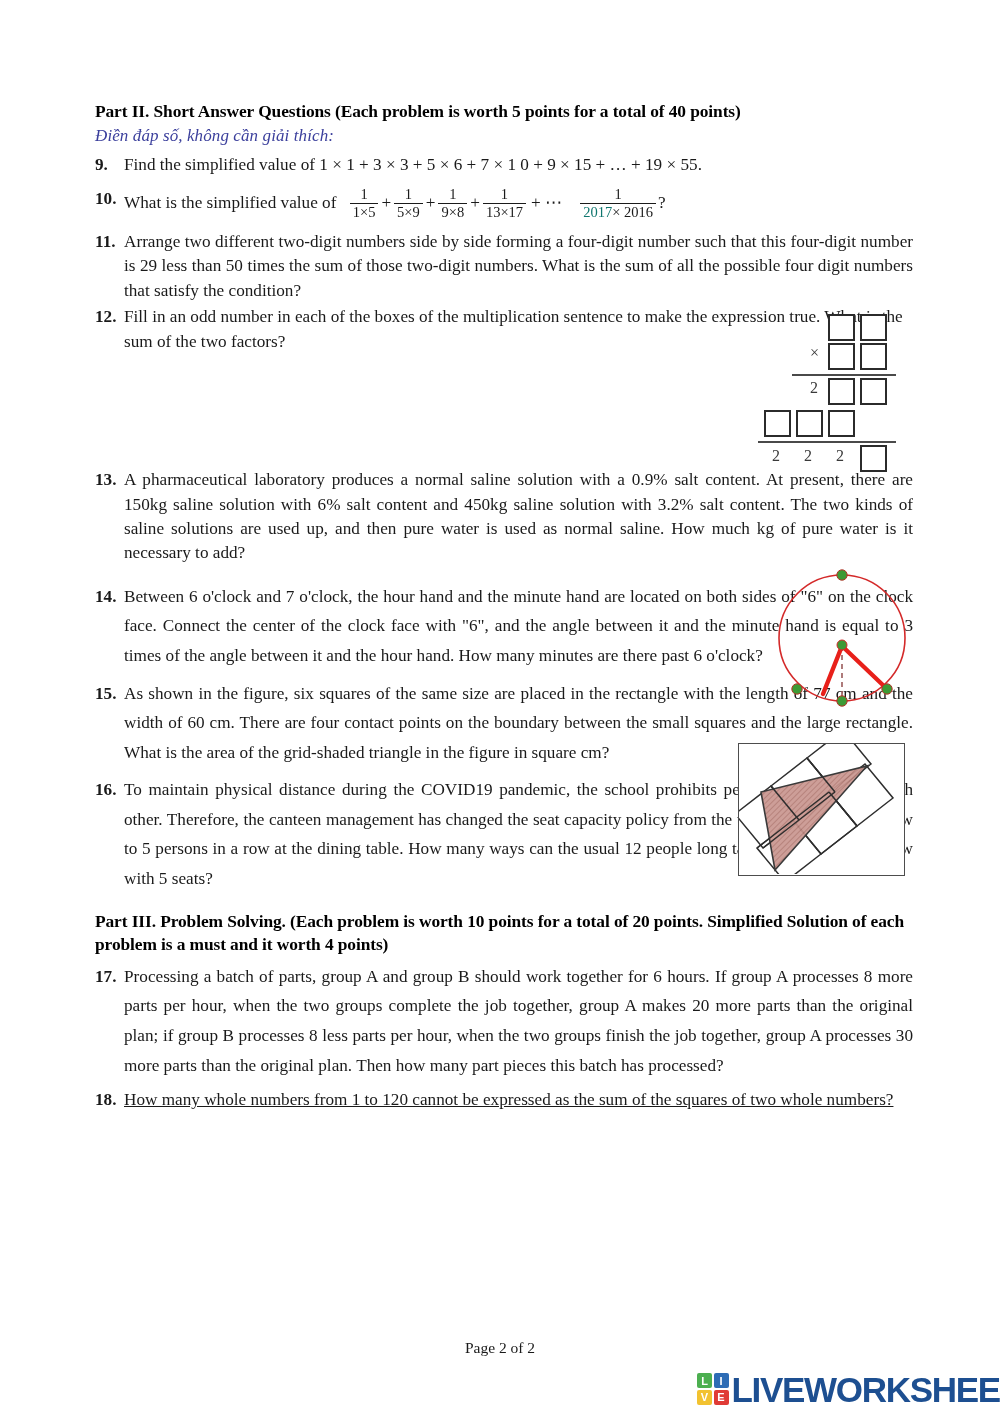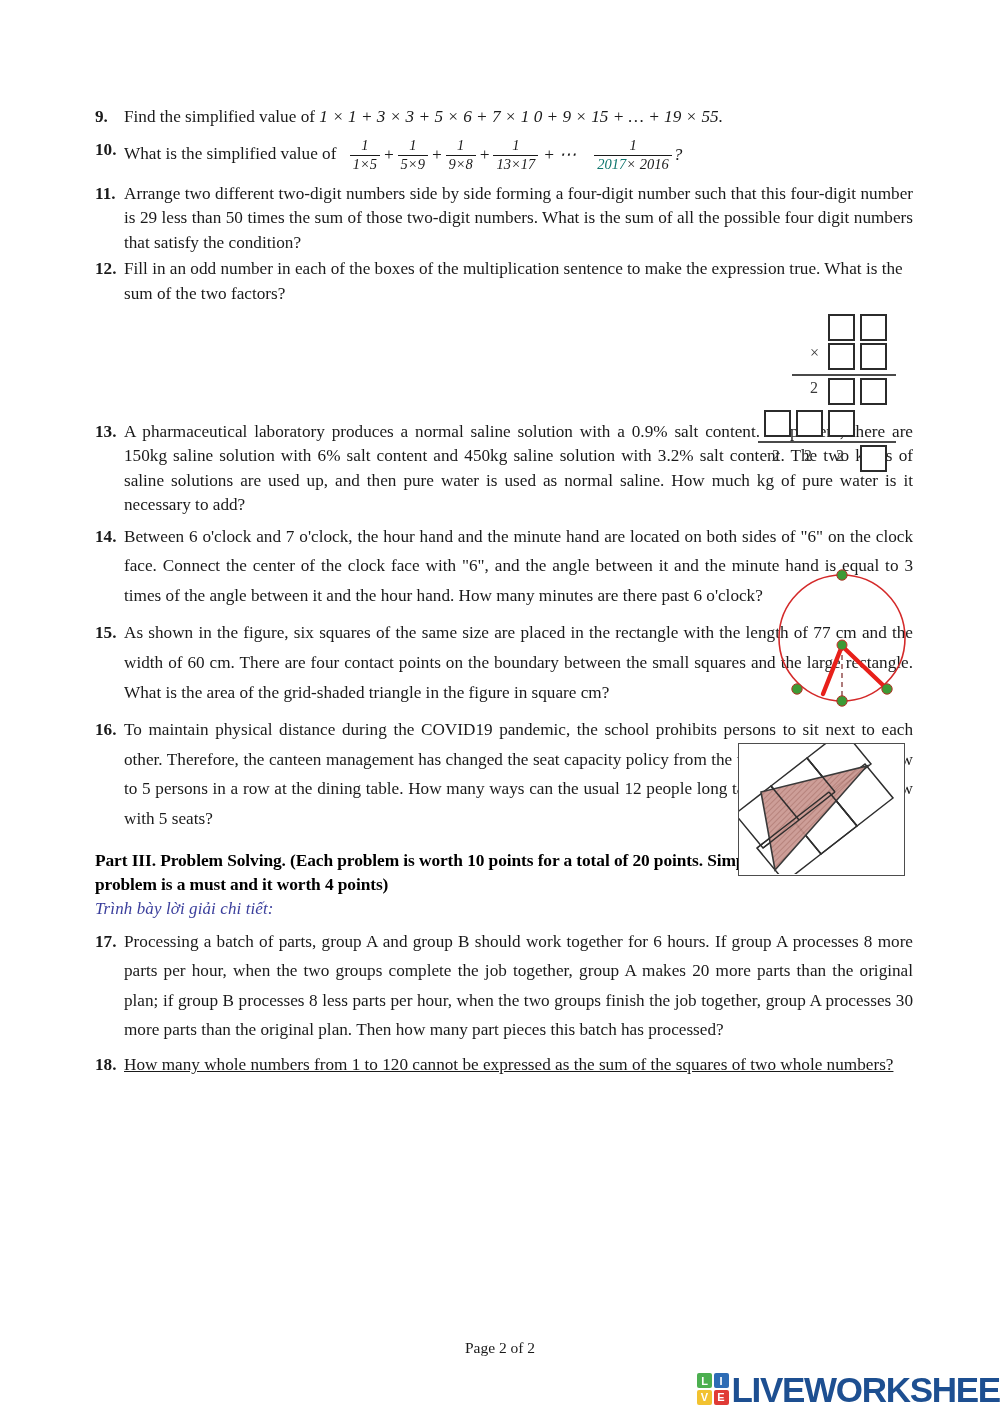--- a/index.html
+++ b/index.html
@@ -69,21 +69,21 @@
   }
   .loose {
     line-height: 1.72;
   }
   .tight {
     line-height: 1.42;
   }
   .p-gap-top { margin-top: 9px; justify-content: space-between; }
 
   
-  .math { white-space: nowrap; font-style: italic; }
+  .math { white-space: nowrap; }
   .frac {
     display: inline-block;
     vertical-align: middle;
     text-align: center;
     font-size: 14.5px;
     line-height: 1.12;
     margin: 0 2px;
     position: relative;
     top: -1px;
   }
@@ -200,20 +200,22 @@
     color: #1d4f91;
     line-height: 1;
   }
 </style>
 </head>
 <body>
 
 <div class="page">
   <div class="content">
 
+    <div class="part-heading">Part II. Short Answer Questions (Each problem is worth 5 points for a total of 40 points)</div>
+    <div class="viet-note">Điền đáp số, không cần giải thích:</div>
 
     <div class="problem" style="margin-top:5px;">
       <span class="num">9.</span>
       <span class="body">
         <span>Find the simplified value of</span>
         <span class="math">1 × 1 + 3 × 3 + 5 × 6 + 7 × 1 0 + 9 × 15 + … + 19 × 55.</span>
       </span>
     </div>
 
     <div class="problem" style="margin-top:9px; align-items:flex-start;">
@@ -249,37 +251,36 @@
     <div class="problem tight" style="margin-top:2px;">
       <span class="num">12.</span>
       <span class="body" style="width:660px; display:inline-block;">Fill in an odd number in each of the boxes of the multiplication sentence to make the expression true. What is the sum of the two factors?</span>
     </div>
 
     <div class="problem tight" style="margin-top:114px;">
       <span class="num">13.</span>
       <span class="body justify">A pharmaceutical laboratory produces a normal saline solution with a 0.9% salt content. At present, there are 150kg saline solution with 6% salt content and 450kg saline solution with 3.2% salt content. The two kinds of saline solutions are used up, and then pure water is used as normal saline. How much kg of pure water is it necessary to add?</span>
     </div>
 
-    <div class="problem loose" style="margin-top:4px;">
+    <div class="problem loose" style="margin-top:16px;">
       <span class="num">14.</span>
       <span class="body justify" style="width:668px; display:inline-block;">Between 6 o'clock and 7 o'clock, the hour hand and the minute hand are located on both sides of "6" on the clock face. Connect the center of the clock face with "6", and the angle between it and the minute hand is equal to 3 times of the angle between it and the hour hand. How many minutes are there past 6 o'clock?</span>
     </div>
 
     <div class="problem loose" style="margin-top:8px;">
       <span class="num">15.</span>
       <span class="body justify" style="width:636px; display:inline-block;">As shown in the figure, six squares of the same size are placed in the rectangle with the length of 77 cm and the width of 60 cm. There are four contact points on the boundary between the small squares and the large rectangle. What is the area of the grid-shaded triangle in the figure in square cm?</span>
     </div>
 
     <div class="problem loose" style="margin-top:8px;">
       <span class="num">16.</span>
       <span class="body justify">To maintain physical distance during the COVID19 pandemic, the school prohibits persons to sit next to each other. Therefore, the canteen management has changed the seat capacity policy from the usual 12 persons in a row to 5 persons in a row at the dining table. How many ways can the usual 12 people long table be arranged in a row with 5 seats?</span>
     </div>
 
     <div class="part-heading" style="margin-top:16px;">Part III. Problem Solving. (Each problem is worth 10 points for a total of 20 points. Simplified Solution of each problem is a must and it worth 4 points)</div>
-    <div class="viet-note">Trình bày lời giải chi tiết:</div>
 
     <div class="problem loose" style="margin-top:6px;">
       <span class="num">17.</span>
       <span class="body justify">Processing a batch of parts, group A and group B should work together for 6 hours. If group A processes 8 more parts per hour, when the two groups complete the job together, group A makes 20 more parts than the original plan; if group B processes 8 less parts per hour, when the two groups finish the job together, group A processes 30 more parts than the original plan. Then how many part pieces this batch has processed?</span>
     </div>
 
     <div class="problem loose" style="margin-top:5px;">
       <span class="num">18.</span>
       <span class="body" style="width:790px; display:inline-block;text-decoration:underline;">How many whole numbers from 1 to 120 cannot be expressed as the sum of the squares of two whole numbers?</span>
     </div>

